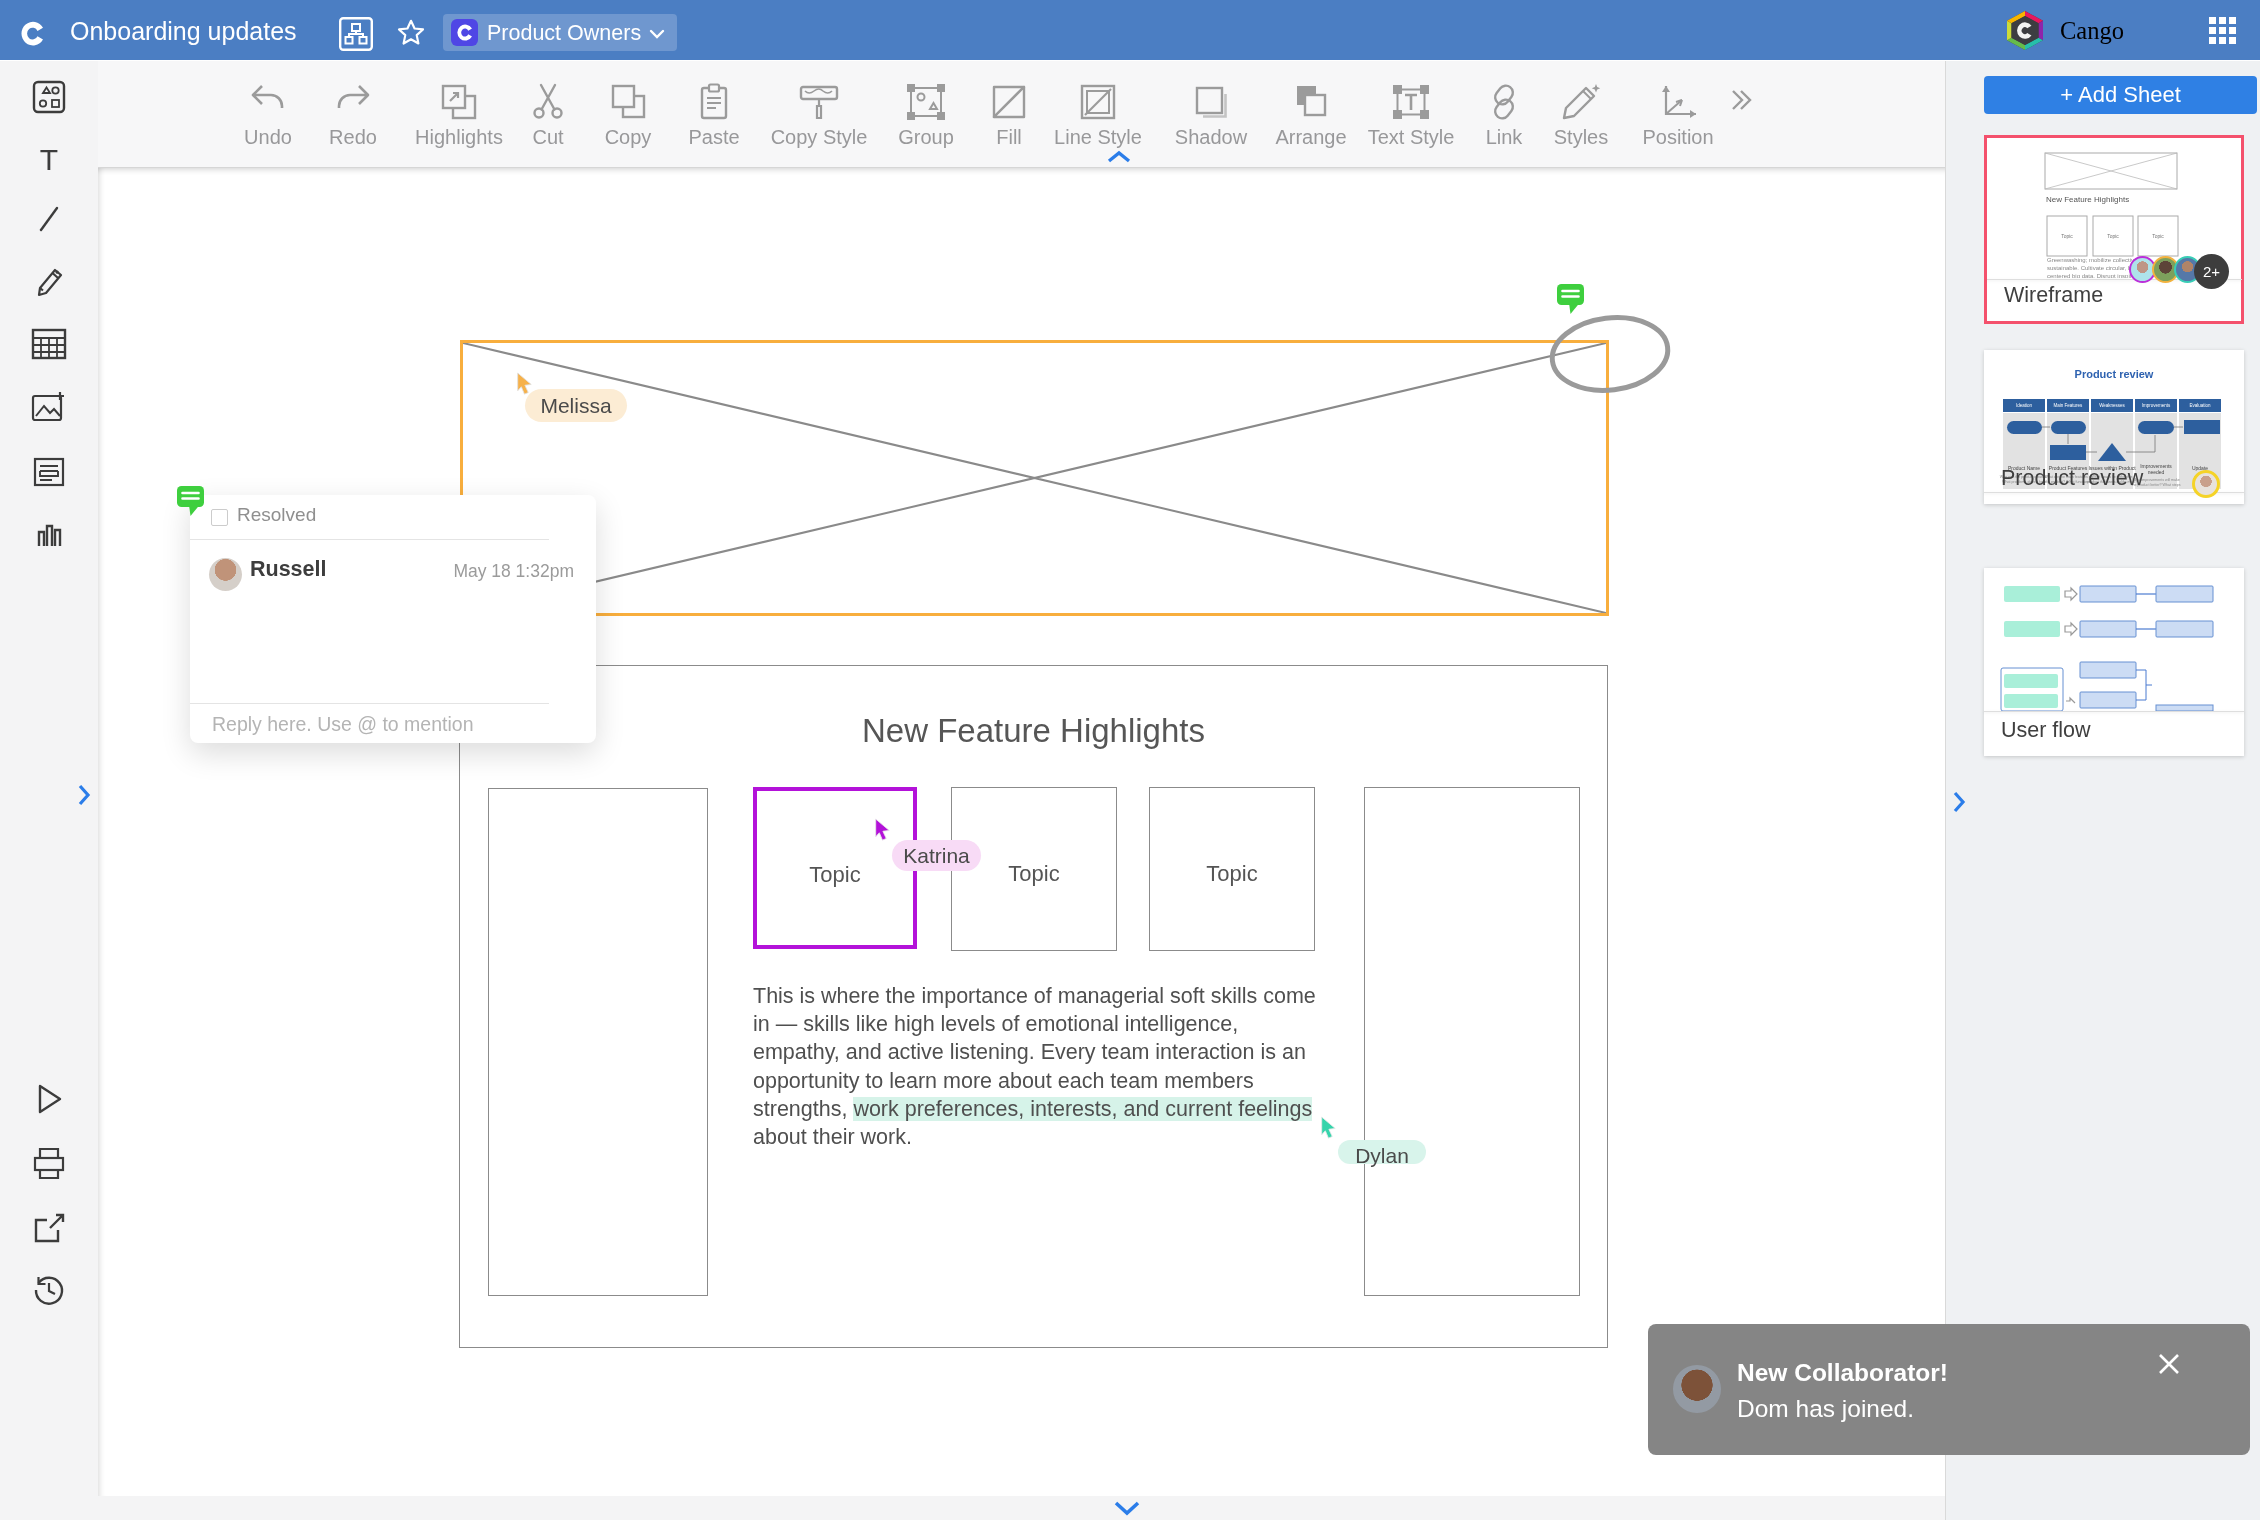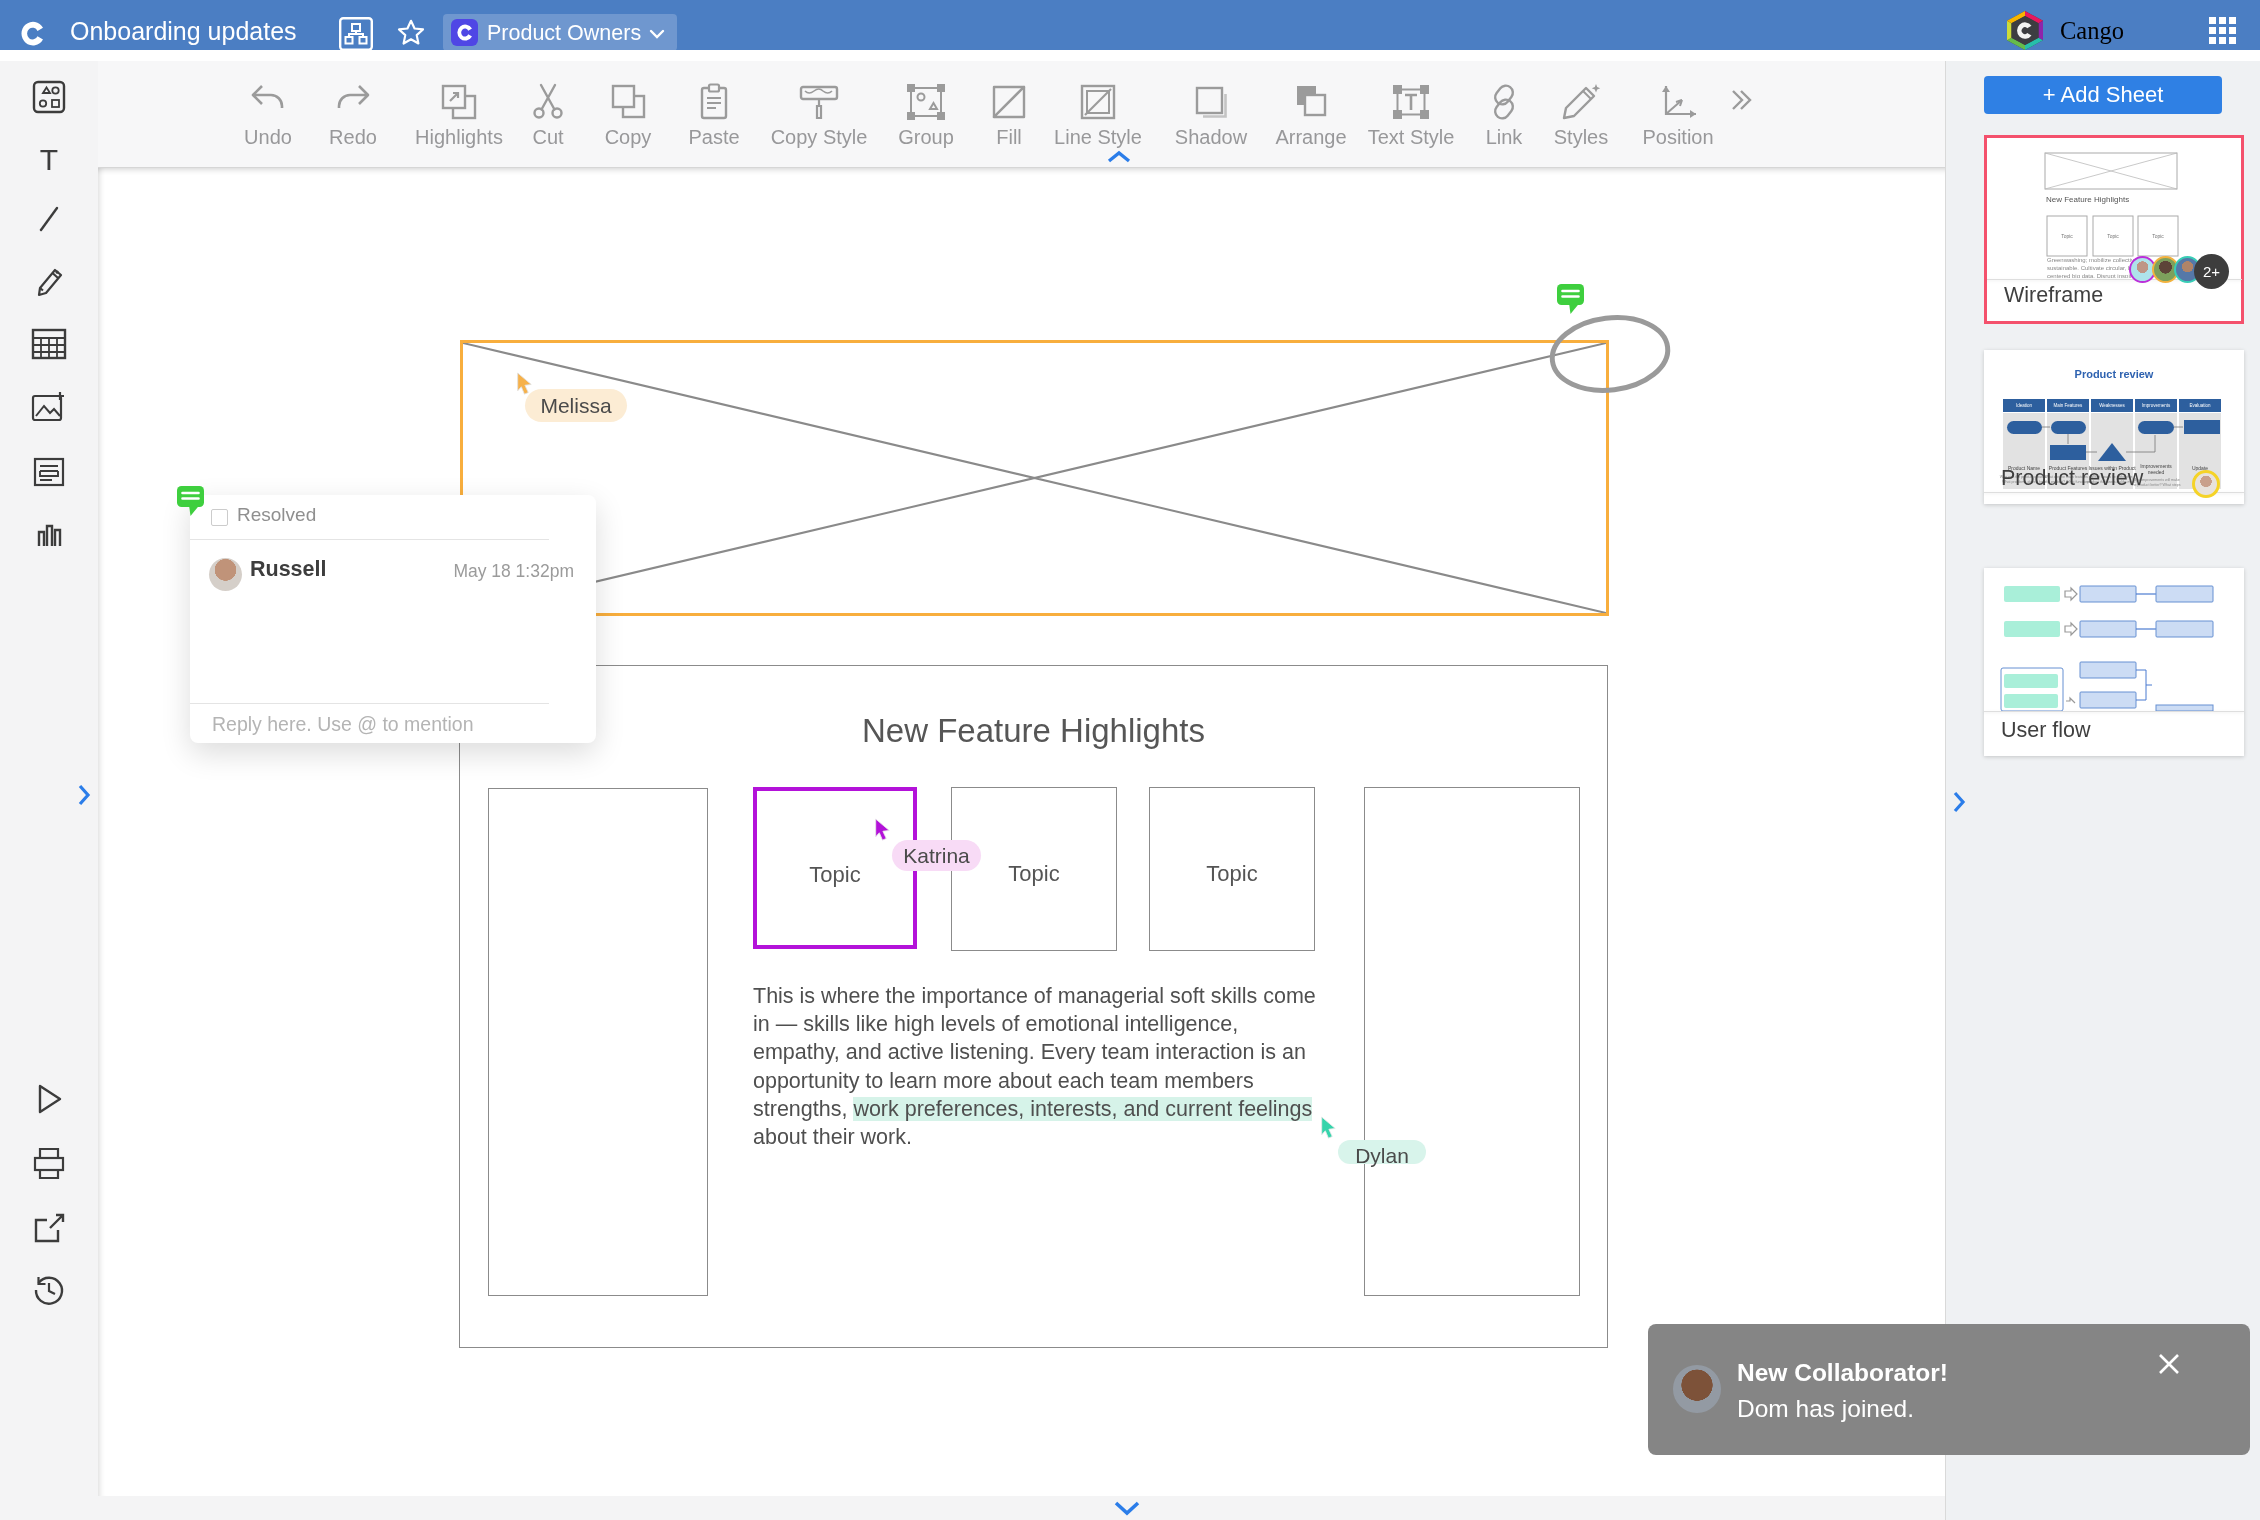--- a/index.html
+++ b/index.html
@@ -1,21 +1,21 @@
 <!DOCTYPE html>
 <html><head>
 <meta charset="utf-8">
 <style>
   * { margin:0; padding:0; box-sizing:border-box; }
   html,body { width:2260px; height:1520px; overflow:hidden; }
   body { font-family:"Liberation Sans", sans-serif; position:relative; background:#fff; }
   .abs { position:absolute; }
 
   
-  #topbar { position:absolute; left:0; top:0; width:2260px; height:50px; background:#4b7ec3; }
+  #topbar { position:absolute; left:0; top:0; width:2260px; height:60px; background:#4b7ec3; }
   #title { position:absolute; left:70px; top:17px; color:#fff; font-size:25px; }
   #pochip { position:absolute; left:443px; top:14px; width:234px; height:37px; background:rgba(255,255,255,0.20); border-radius:4px; color:#fff; font-size:23px; }
   #pochip .cbadge { position:absolute; left:8px; top:5px; width:27px; height:27px; border-radius:6px; background:#4f46e5; }
   #pochip .lbl { position:absolute; left:44px; top:4px; }
 
   
   #toolbar { position:absolute; left:0; top:61px; width:2260px; height:107px; background:#f7f7f8; border-bottom:1px solid #d6d6d6; }
   .tbi { position:absolute; top:0; height:107px; color:#9b9b9b; }
   .tbi .ic { position:absolute; top:21px; left:50%; transform:translateX(-50%); }
   .tbi .lb { position:absolute; top:65px; width:200px; left:50%; transform:translateX(-50%); text-align:center; font-size:20px; color:#98989a; }
@@ -25,21 +25,21 @@
   .lbi { position:absolute; left:13px; width:72px; text-align:center; }
 
   
   #canvas { position:absolute; left:98px; top:168px; width:1847px; height:1328px; background:#fff; box-shadow: inset 0 7px 6px -6px rgba(0,0,0,0.20), inset 7px 0 6px -6px rgba(0,0,0,0.16); }
 
   
   #bottomstrip { position:absolute; left:0; top:1496px; width:1945px; height:24px; background:#f4f4f5; }
 
   
   #sidebar { position:absolute; left:1945px; top:61px; width:315px; height:1459px; background:#eff1f3; border-left:1px solid #d9d9d9; }
-  #addsheet { position:absolute; left:38px; top:15px; width:238px; height:38px; background:#2f80e4; border-radius:4px; color:#fff; font-size:22px; text-align:center; line-height:37px; }
+  #addsheet { position:absolute; left:38px; top:15px; width:273px; height:38px; background:#2f80e4; border-radius:4px; color:#fff; font-size:22px; text-align:center; line-height:37px; }
   .card { position:absolute; left:38px; width:260px; background:#fff; box-shadow:0 1px 4px rgba(0,0,0,0.18); }
   .card .clabel { position:absolute; left:17px; bottom:13px; font-size:21.5px; color:#3f3f3f; }
 
   
   #imgbox { position:absolute; left:362px; top:172px; width:1149px; height:276px; border:3px solid #f8ae3d; }
   #wirebox { position:absolute; left:361px; top:497px; width:1149px; height:683px; border:1.5px solid #8b8b8b; }
   .gbox { position:absolute; border:1.5px solid #8b8b8b; }
   .topic { font-size:22px; color:#555; text-align:center; }
   .pill { position:absolute; border-radius:17px; color:#4a4a4a; font-size:21px; text-align:center; }
 

